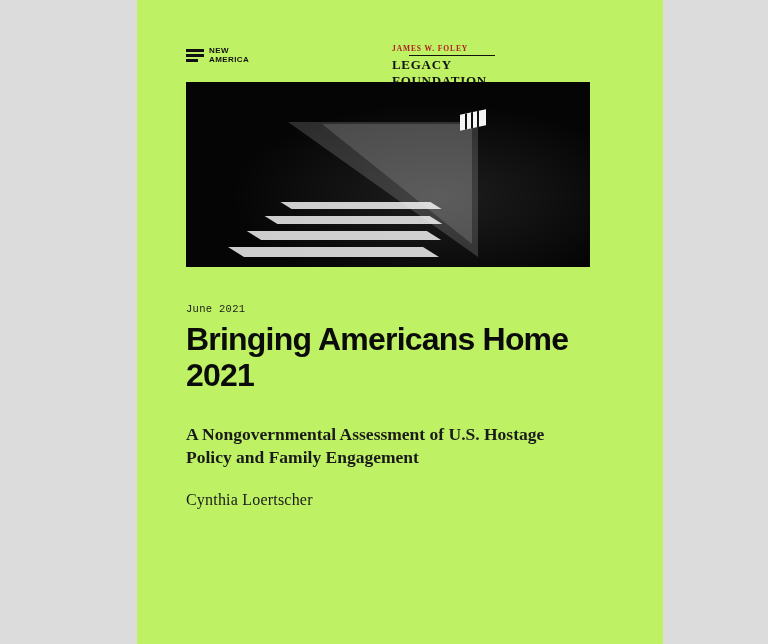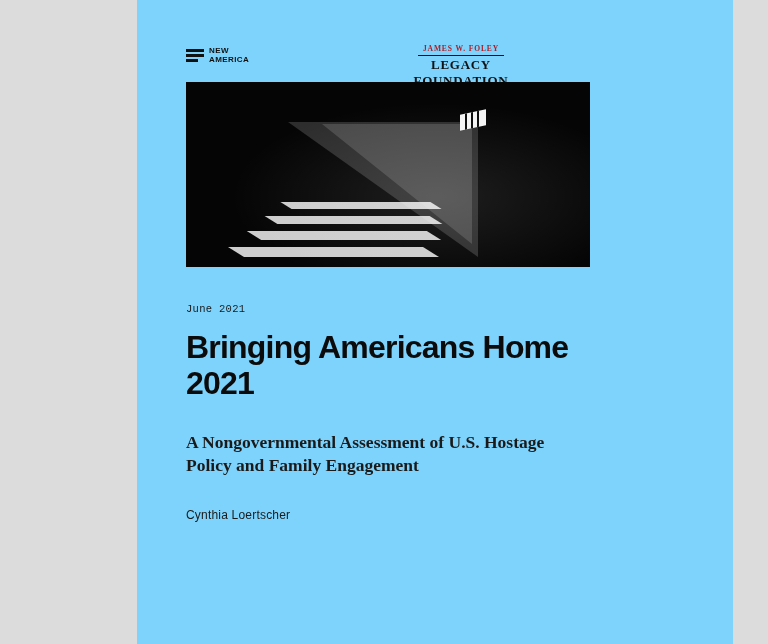--- a/index.html
+++ b/index.html
@@ -14,23 +14,24 @@
   .viewport {
     position: relative;
     width: 768px;
     height: 644px;
     background: #dcdcdc;
   }
   .page {
     position: absolute;
     left: 137px;
     top: 0;
-    width: 596px;
+    width: 497px;
     height: 644px;
-    background: #7dd3fc;
+    background: #bef264;
+    padding-left: 29px;
   }
   .page-inner {
     position: absolute;
     left: 49px;
     top: 40px;
     width: 404px;
   }
   
   .logo-row {
     position: relative;
@@ -59,23 +60,23 @@
   .na-text {
     font-family: "Liberation Sans", sans-serif;
     font-weight: bold;
     font-size: 8px;
     line-height: 9px;
     letter-spacing: 0.4px;
     color: #111111;
   }
   .foley-logo {
     position: absolute;
-    left: 215px;
+    left: 206px;
     top: 4px;
-    text-align: center;
+    text-align: left;
     width: 120px;
   }
   .foley-top {
     font-family: "Liberation Serif", serif;
     font-size: 7.5px;
     letter-spacing: 0.9px;
     color: #b01c24;
     font-weight: bold;
   }
   .foley-rule {
@@ -155,41 +156,41 @@
   }
   
   .date {
     margin-top: 36px;
     font-family: Liberation Mono, monospace;
     font-size: 10.5px;
     letter-spacing: 0.3px;
     color: #1a1a1a;
   }
   .title {
-    margin-top: 14px;
+    margin-top: 6px;
     font-family: "Liberation Sans", sans-serif;
     font-weight: bold;
     font-size: 32px;
     line-height: 36px;
     letter-spacing: -0.8px;
     color: #0b0b0b;
     max-width: 400px;
   }
   .subtitle {
     margin-top: 30px;
     font-family: "Liberation Serif", serif;
     font-size: 17.5px;
     line-height: 23px;
     color: #1a1a1a;
     max-width: 360px;
   }
   .author {
-    margin-top: 31px;
-    font-family: Liberation Sans, sans-serif;
-    font-size: 12px;
+    margin-top: 22px;
+    font-family: Liberation Serif, serif;
+    font-size: 16px;
     letter-spacing: 0.2px;
     color: #1a1a1a;
   }
 </style>
 </head>
 <body>
 
 <div class="viewport">
   <div class="page">
     <div class="page-inner">

